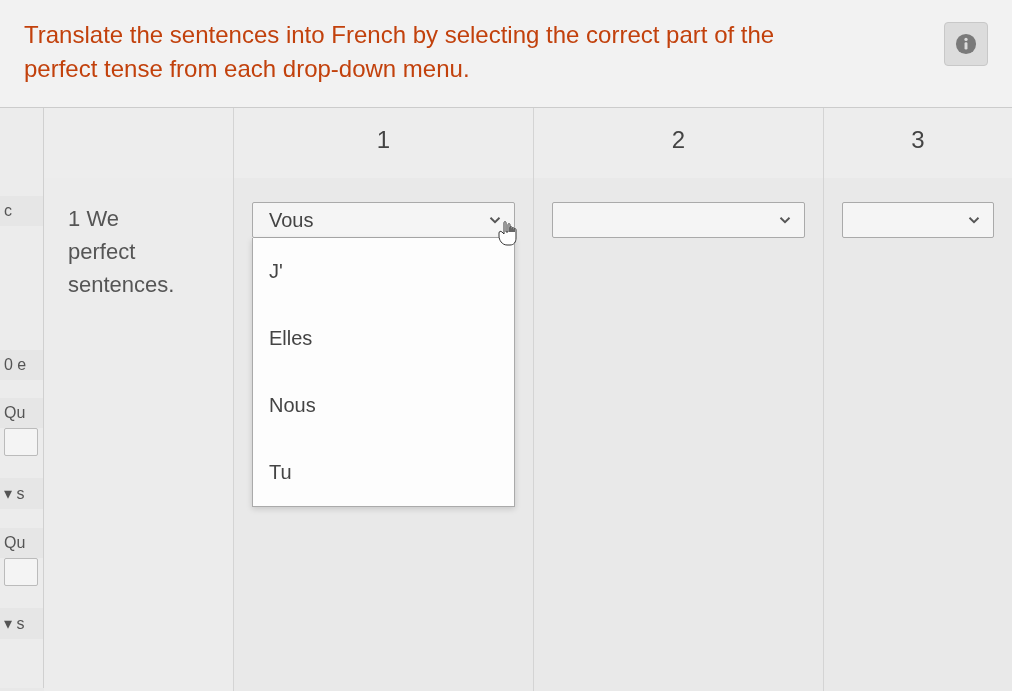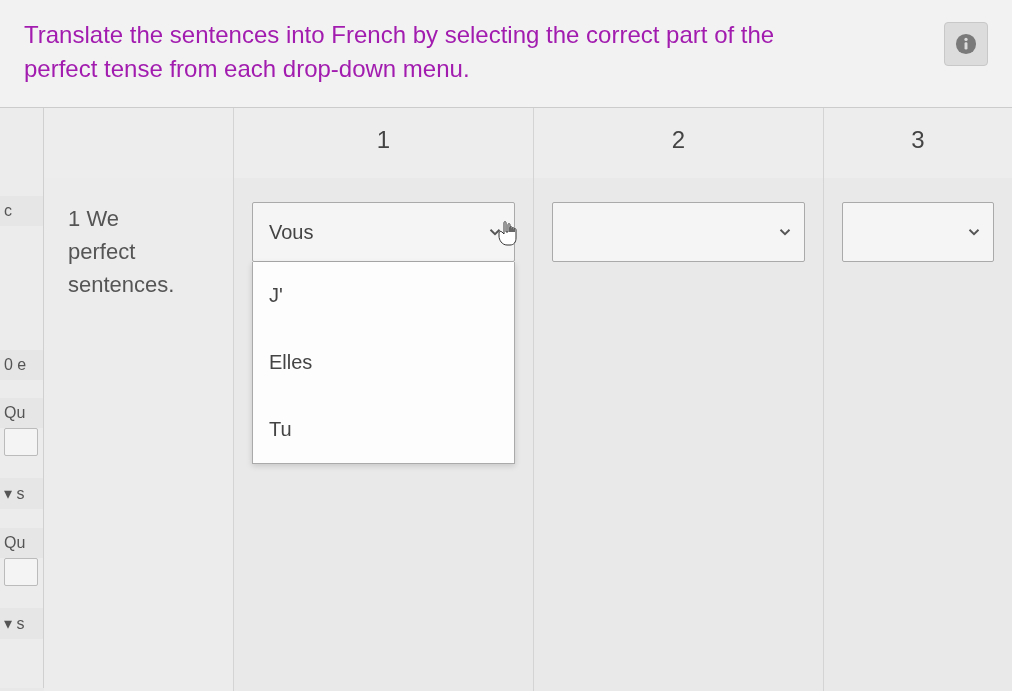--- a/index.html
+++ b/index.html
@@ -20,21 +20,21 @@
       background: #f2f2f2;
       padding: 18px 24px 22px 24px;
       display: flex;
       align-items: flex-start;
       justify-content: space-between;
       border-bottom: 1px solid #ccc;
     }
     .instructions {
       font-size: 24px;
       line-height: 1.4;
-      color: #a21caf;
+      color: #c2410c;
       max-width: 760px;
     }
     .info-button {
       width: 44px;
       height: 44px;
       background: #dcdcdc;
       border: 1px solid #c8c8c8;
       border-radius: 4px;
       display: flex;
       align-items: center;
@@ -108,21 +108,21 @@
       background: #e9e9e9;
       position: relative;
       height: 520px;
     }
     .select-wrap {
       position: relative;
       width: 100%;
     }
     .select-display {
       width: 100%;
-      height: 60px;
+      height: 36px;
       background: #f5f5f5;
       border: 1px solid #aaa;
       border-radius: 2px;
       display: flex;
       align-items: center;
       justify-content: space-between;
       padding: 0 10px 0 16px;
       font-size: 20px;
       color: #444;
       cursor: pointer;
@@ -214,20 +214,21 @@
           <span>Vous</span>
           <span class="chevron">
             <svg viewBox="0 0 24 24">
                 <polyline points="6 9 12 15 18 9"></polyline>
               </svg>
           </span>
         </div>
         <div class="dropdown-list">
           <div class="dropdown-item">J'</div>
           <div class="dropdown-item">Elles</div>
+          <div class="dropdown-item">Nous</div>
           <div class="dropdown-item">Tu</div>
         </div>
       </div>
       <div class="cursor-hand">
         <svg viewBox="0 0 24 28">
             <path d="M9 3 L9 14 L7 12 C6 11 4 11 4 13 L4 16 C4 20 7 25 12 25 L15 25 C19 25 21 22 21 18 L21 10 C21 8 19 8 19 10 L19 12 L19 9 C19 7 17 7 17 9 L17 12 L17 8 C17 6 15 6 15 8 L15 12 L15 5 C15 3 13 3 13 5 L13 12 L11 12 L11 3 C11 1 9 1 9 3 Z" fill="#fff" stroke="#333" stroke-width="1"></path>
           </svg>
       </div>
     </div>
 

